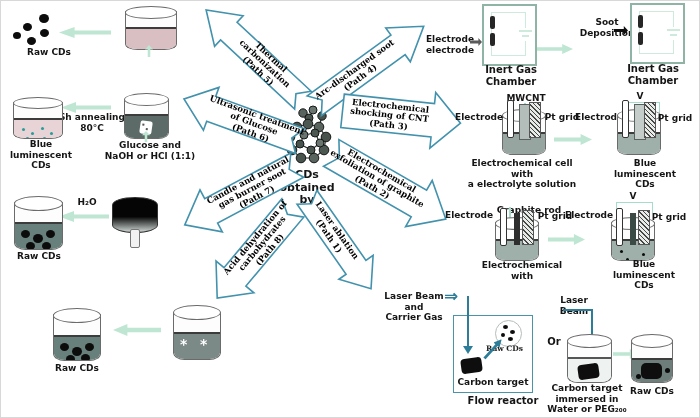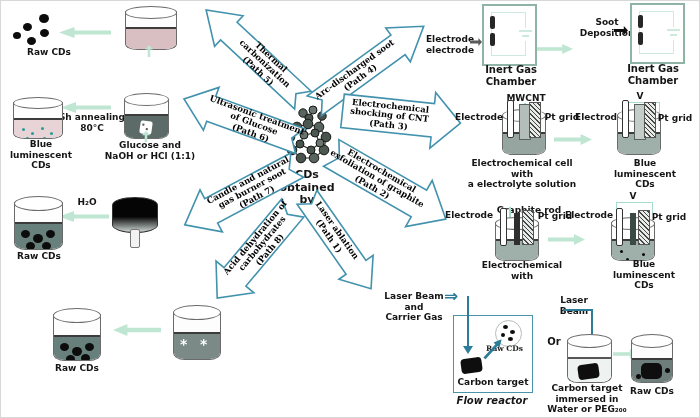--- a/index.html
+++ b/index.html
@@ -385,21 +385,21 @@
       <span class="dot" style="left:5px;top:12px;width:4px;height:4px;"></span>
       <span class="dot" style="left:12px;top:16px;width:5px;height:4px;"></span>
     </div>
     <div class="serif" style="position:absolute;left:32px;top:28px;width:42px;font:700 7.5px 'DejaVu Serif',serif;color:#222;">Raw CDs</div>
     <div class="ar r teal" style="left:26px;top:29px;width:26px;height:8px;transform:rotate(-48deg);"></div>
     <div class="blob" style="left:7px;top:42px;width:21px;height:15px;transform:rotate(-8deg);"></div>
     <div class="lbl" style="left:2px;top:61px;width:74px;">Carbon target</div>
   </div>
   <div class="tline" style="left:466px;top:295px;width:2px;height:52px;"></div>
   <div class="thead" style="left:462px;top:345px;"></div>
-  <div class="lbl s10" style="left:450px;top:394px;width:82px;font-style:italic;">Flow reactor</div>
+  <div class="lbl s10" style="left:461px;top:394px;width:82px;">Flow reactor</div>
   <div class="lbl s10" style="left:542px;top:335px;width:22px;">Or</div>
   <div class="lbl" style="left:544px;top:294px;width:58px;">Laser Beam</div>
   <div class="tline" style="left:562px;top:308px;width:30px;height:2px;"></div>
   <div class="tline" style="left:590px;top:308px;width:2px;height:32px;"></div>
   <div class="thead" style="left:586px;top:338px;"></div>
   <div class="beaker" style="left:566px;top:333px;width:45px;height:49px;">
     <div class="bk-body">
       <div class="bk-liquid" style="top:40%;background:#eef2f0;border-top-color:#555;"></div>
       <div class="blob" style="left:10px;top:24px;width:21px;height:15px;transform:rotate(-8deg);"></div>
     </div>

